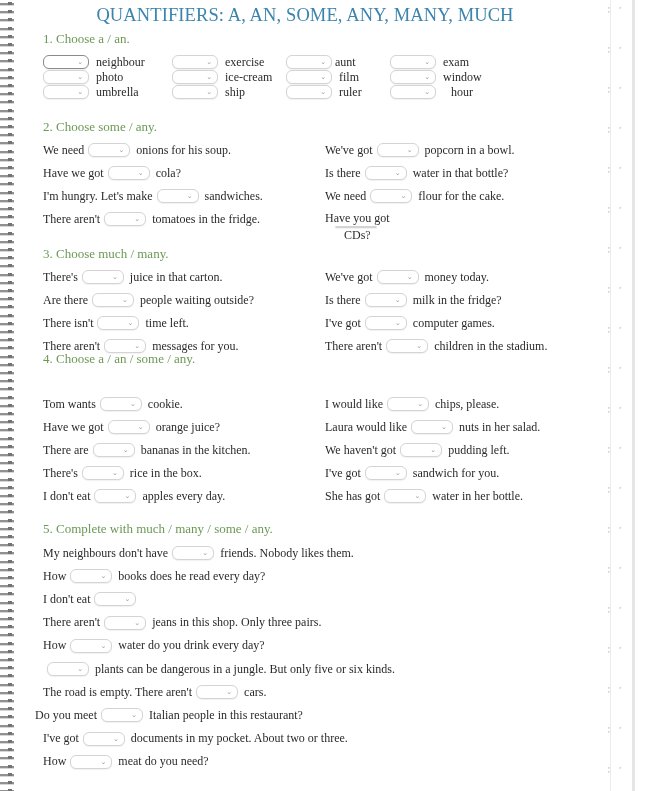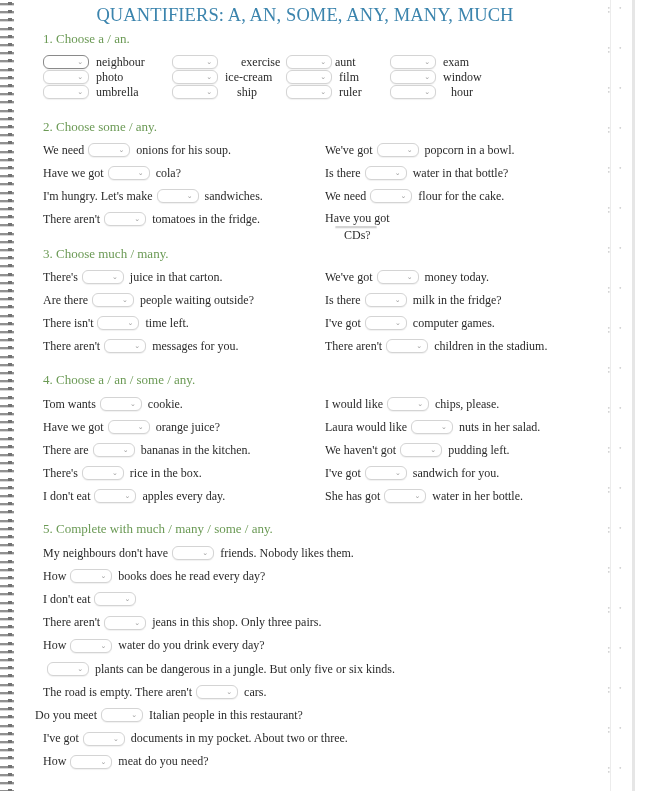--- a/index.html
+++ b/index.html
@@ -117,33 +117,33 @@
       <div class="line" style="left: 43px; top: 85px;">
         <span class="sel">
           <span class="chev">⌄</span>
         </span>
         <span style="margin-left: 4px;">umbrella</span>
       </div>
       <div class="line" style="left: 172px; top: 55px;">
         <span class="sel">
           <span class="chev">⌄</span>
         </span>
-        <span style="margin-left: 20px;">exercise</span>
+        <span style="margin-left: 4px;">exercise</span>
       </div>
       <div class="line" style="left: 172px; top: 70px;">
         <span class="sel">
           <span class="chev">⌄</span>
         </span>
         <span style="margin-left: 4px;">ice-cream</span>
       </div>
       <div class="line" style="left: 172px; top: 85px;">
         <span class="sel">
           <span class="chev">⌄</span>
         </span>
-        <span style="margin-left: 16px;">ship</span>
+        <span style="margin-left: 4px;">ship</span>
       </div>
       <div class="line" style="left: 286px; top: 55px;">
         <span class="sel">
           <span class="chev">⌄</span>
         </span>
         <span style="">aunt</span>
       </div>
       <div class="line" style="left: 286px; top: 70px;">
         <span class="sel">
           <span class="chev">⌄</span>
@@ -282,21 +282,21 @@
       </span>
       <span>computer games.</span>
     </div>
     <div class="line" style="left: 325px; top: 338px;">
       <span>There aren't</span>
       <span class="sel">
         <span class="chev">⌄</span>
       </span>
       <span>children in the stadium.</span>
     </div>
-    <div class="sec-head" style="top: 372px;">4. Choose a / an / some / any.</div>
+    <div class="sec-head" style="top: 351px;">4. Choose a / an / some / any.</div>
     <div class="line" style="left: 43px; top: 396px;">
       <span>Tom wants</span>
       <span class="sel">
         <span class="chev">⌄</span>
       </span>
       <span>cookie.</span>
     </div>
     <div class="line" style="left: 43px; top: 419px;">
       <span>Have we got</span>
       <span class="sel">

